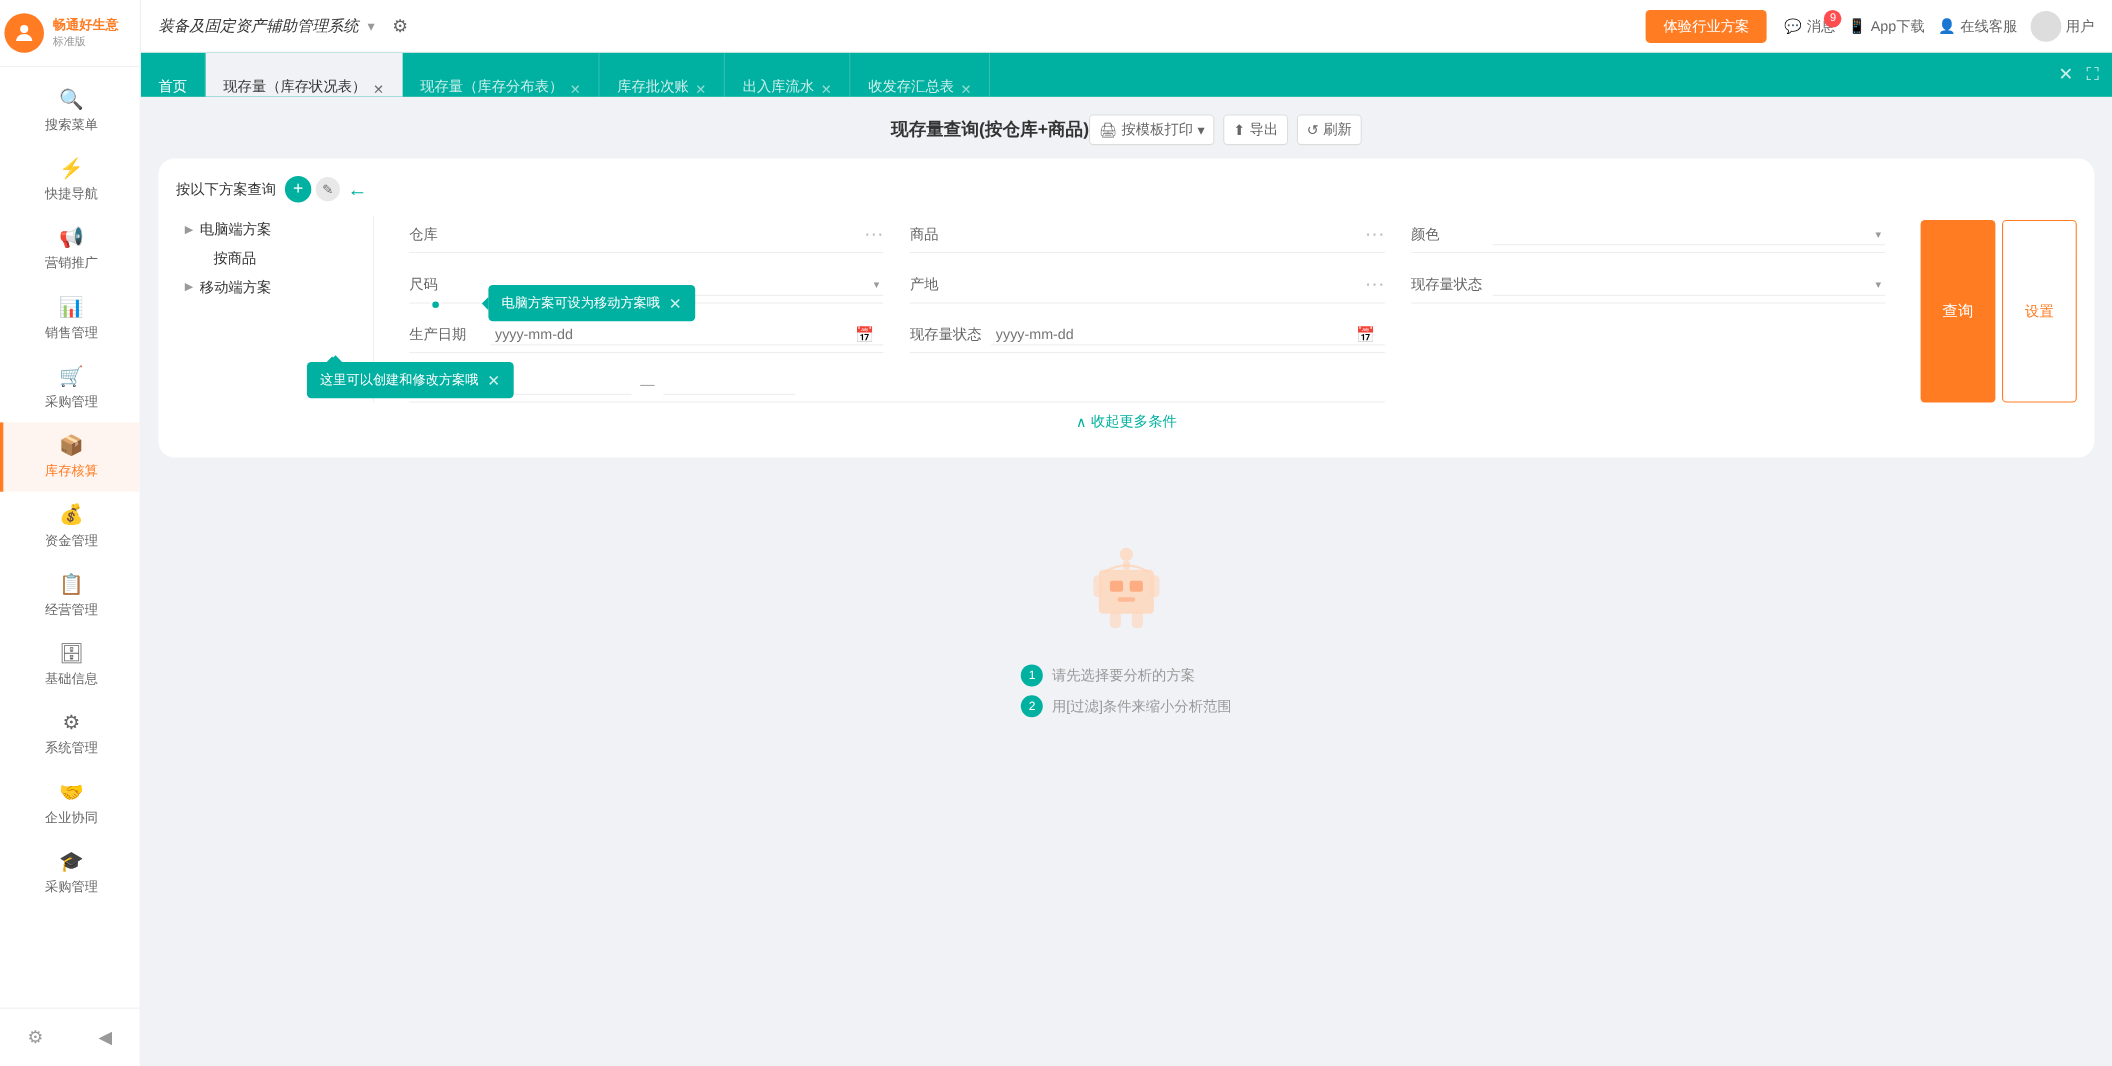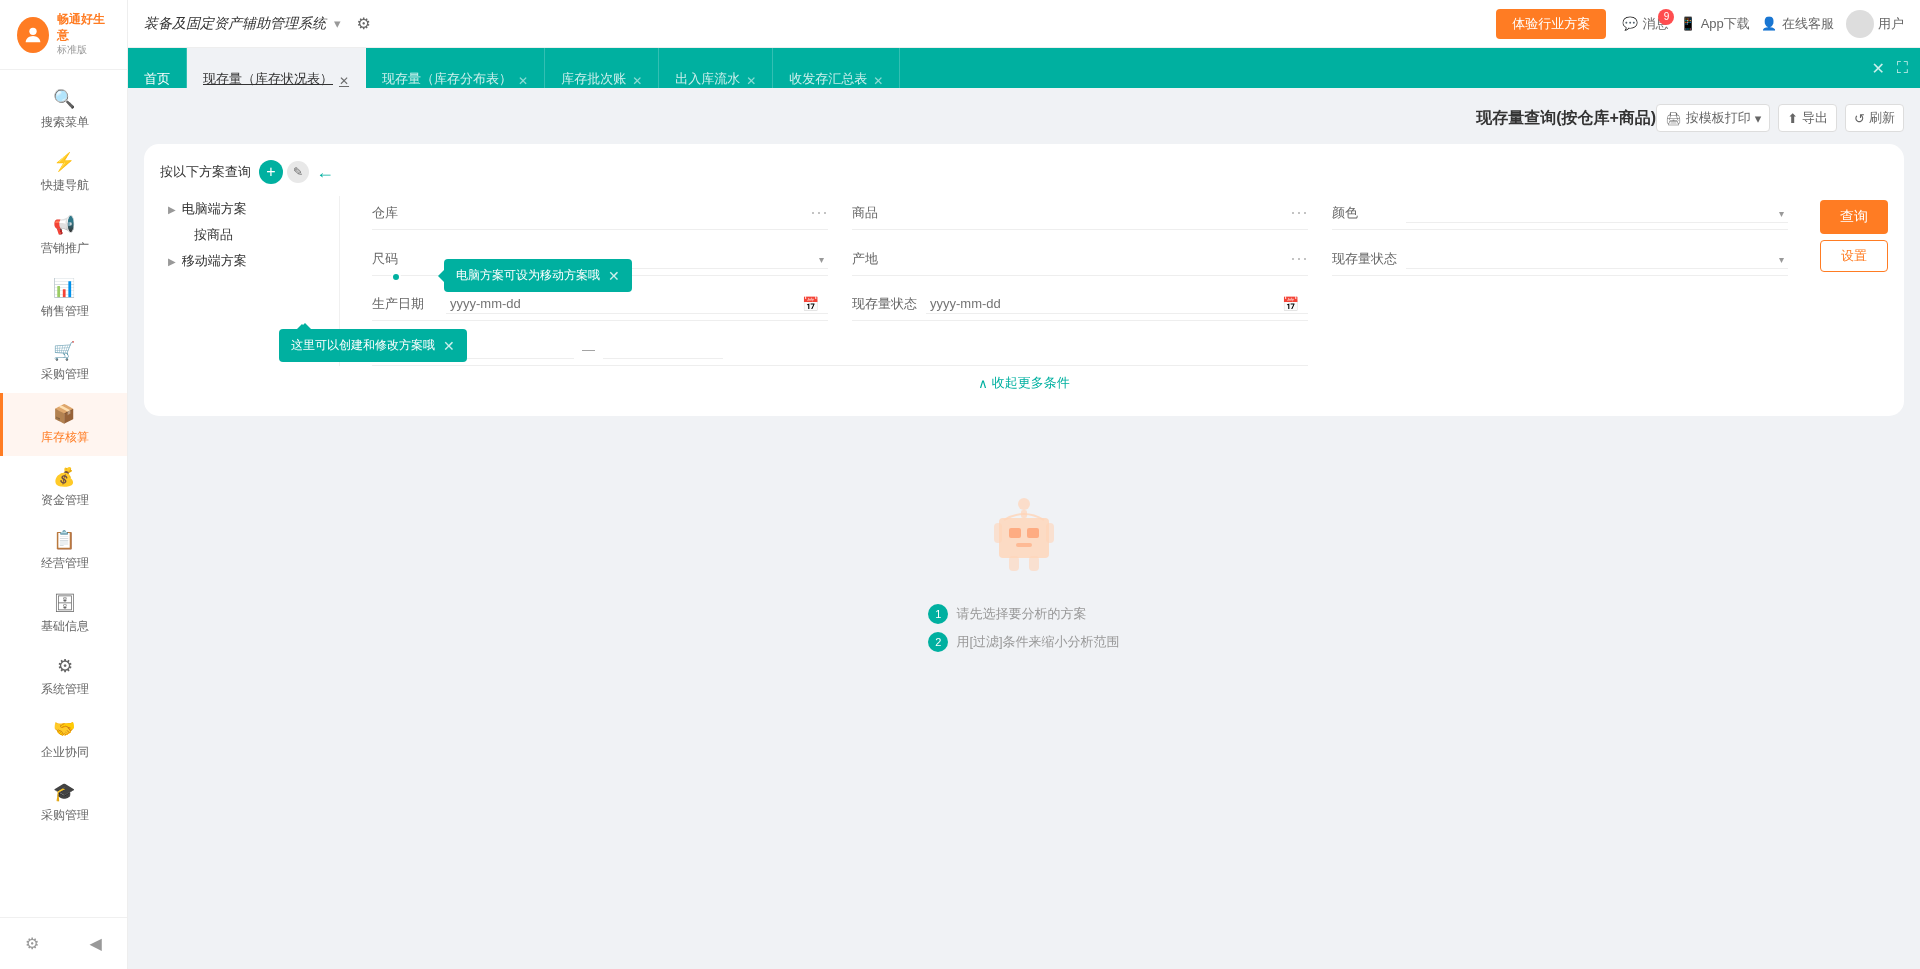--- a/index.html
+++ b/index.html
@@ -3,21 +3,21 @@
   <meta charset="utf-8">
   <style>
     * { box-sizing: border-box; margin: 0; padding: 0; }
     body { font-family: 'Microsoft YaHei', Arial, sans-serif; font-size: 13px; background: #f5f5f5; color: #333; overflow: hidden; }
 
     
     .app-container { display: flex; height: 969px; width: 1920px; }
 
     
     .sidebar { width: 128px; background: #fff; display: flex; flex-direction: column; border-right: 1px solid #eee; flex-shrink: 0; }
-    .sidebar-logo { padding: 12px 17px; border-bottom: 1px solid #f0f0f0; display: flex; align-items: center; gap: 8px; }
+    .sidebar-logo { padding: 12px 4px; border-bottom: 1px solid #f0f0f0; display: flex; align-items: center; gap: 8px; }
     .logo-icon { width: 36px; height: 36px; background: #ff7c23; border-radius: 50%; display: flex; align-items: center; justify-content: center; }
     .logo-icon svg { width: 22px; height: 22px; }
     .logo-text { font-size: 12px; color: #ff7c23; line-height: 1.3; font-weight: bold; }
     .logo-badge { font-size: 10px; color: #999; }
 
     .sidebar-nav { flex: 1; padding: 8px 0; overflow-y: auto; }
     .nav-item { display: flex; flex-direction: column; align-items: center; padding: 10px 4px; cursor: pointer; color: #666; font-size: 12px; gap: 4px; border-left: 3px solid transparent; }
     .nav-item.active { background: #fff5f0; color: #ff7c23; border-left: 3px solid #ff7c23; }
     .nav-item .nav-icon { font-size: 18px; }
 
@@ -33,31 +33,31 @@
     .topbar-actions { display: flex; align-items: center; gap: 16px; }
     .topbar-btn-orange { background: #ff7c23; color: #fff; border: none; border-radius: 4px; padding: 6px 16px; font-size: 13px; cursor: pointer; }
     .topbar-icon-group { display: flex; align-items: center; gap: 12px; color: #666; font-size: 13px; }
     .topbar-icon-item { display: flex; align-items: center; gap: 4px; cursor: pointer; position: relative; }
     .badge { background: #ff4d4f; color: #fff; border-radius: 50%; width: 16px; height: 16px; font-size: 10px; display: flex; align-items: center; justify-content: center; position: absolute; top: -6px; right: -6px; }
     .user-avatar { width: 28px; height: 28px; background: #ddd; border-radius: 50%; }
 
     
     .tab-bar { height: 40px; background: #00b0a0; display: flex; align-items: center; padding: 0 0; flex-shrink: 0; overflow-x: auto; }
     .tab-item { display: flex; align-items: flex-end; gap: 6px; padding: 0 16px; height: 40px; cursor: pointer; color: rgba(255,255,255,0.8); font-size: 13px; white-space: nowrap; border-right: 1px solid rgba(255,255,255,0.2); }
-    .tab-item.active { background: #f0f2f5; color: #333; text-decoration: underline; }
+    .tab-item.active { background: #f0f2f5; color: #333; }
     .tab-item.home { color: #fff; }
     .tab-close { font-size: 12px; opacity: 0.7; }
     .tab-bar-end { margin-left: auto; display: flex; align-items: center; padding-right: 8px; gap: 4px; }
     .tab-bar-end-btn { color: rgba(255,255,255,0.8); cursor: pointer; font-size: 16px; padding: 4px; }
 
     
     .content-area { flex: 1; overflow-y: auto; padding: 16px; position: relative; }
 
     
-    .page-title-bar { display: flex; align-items: center; justify-content: flex-end; margin-bottom: 12px; }
+    .page-title-bar { display: flex; align-items: center; justify-content: center; margin-bottom: 12px; }
     .page-title { font-size: 16px; font-weight: bold; color: #333; }
     .page-actions { display: flex; align-items: center; gap: 8px; }
     .page-action-btn { display: flex; align-items: center; gap: 4px; color: #666; font-size: 13px; cursor: pointer; padding: 4px 8px; border: 1px solid #ddd; border-radius: 4px; background: #fff; }
 
     
     .filter-panel { background: #fff; border-radius: 4px; padding: 16px; margin-bottom: 12px; position: relative; }
     .filter-header { display: flex; align-items: center; gap: 8px; margin-bottom: 12px; }
     .filter-header-actions { display: flex; align-items: center; gap: 4px; }
     .filter-action-icon { width: 24px; height: 24px; display: flex; align-items: center; justify-content: center; cursor: pointer; border-radius: 50%; }
     .filter-action-icon.add { background: #00b0a0; color: #fff; font-size: 16px; }
@@ -372,21 +372,21 @@
                 <span class="field-label">现存量（主）</span>
                 <div class="range-inputs">
                   <input type="text" style="flex: 1 1 0%; border-top: none; border-right: none; border-left: none; border-image: initial; border-bottom: 1px solid rgb(238, 238, 238); outline: none; font-size: 13px; padding: 2px 4px; background: transparent; max-width: 120px;">
                   <span class="range-sep">—</span>
                   <input type="text" style="flex: 1 1 0%; border-top: none; border-right: none; border-left: none; border-image: initial; border-bottom: 1px solid rgb(238, 238, 238); outline: none; font-size: 13px; padding: 2px 4px; background: transparent; max-width: 120px;">
                 </div>
               </div>
             </div>
           </div>
 
-          <div class="search-btn-group" style="margin-left:16px; flex-shrink:0; display:flex; flex-direction:column; gap:6px; justify-content:flex-start; padding-top:4px;">
+          <div class="search-btn-group" style="margin-left:16px; flex-shrink:0; display:flex; flex-direction:row; gap:6px; justify-content:flex-start; padding-top:4px;">
             <button class="btn-search">查询</button>
             <button class="btn-reset">设置</button>
           </div>
         </div>
 
         <div class="collapse-bar">
           <span>∧</span>
           <span>收起更多条件</span>
         </div>
 

